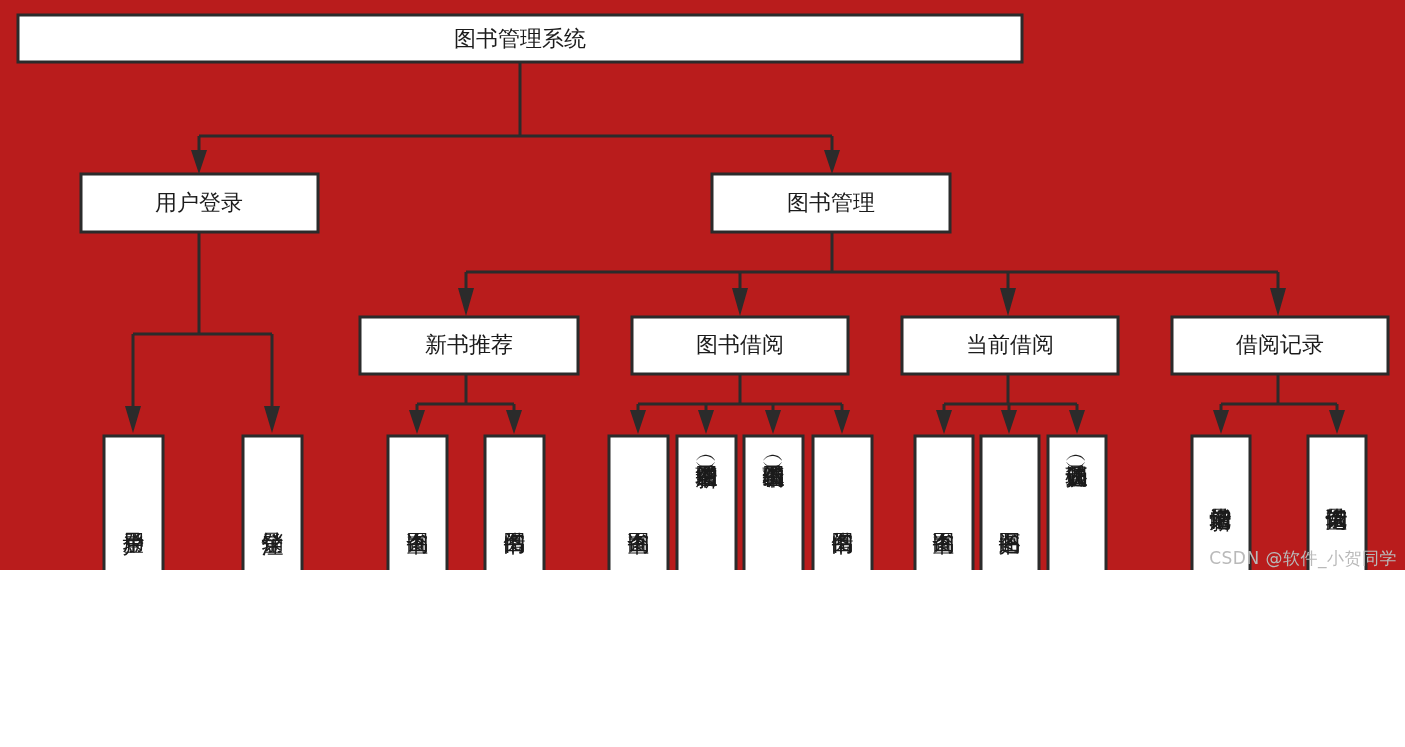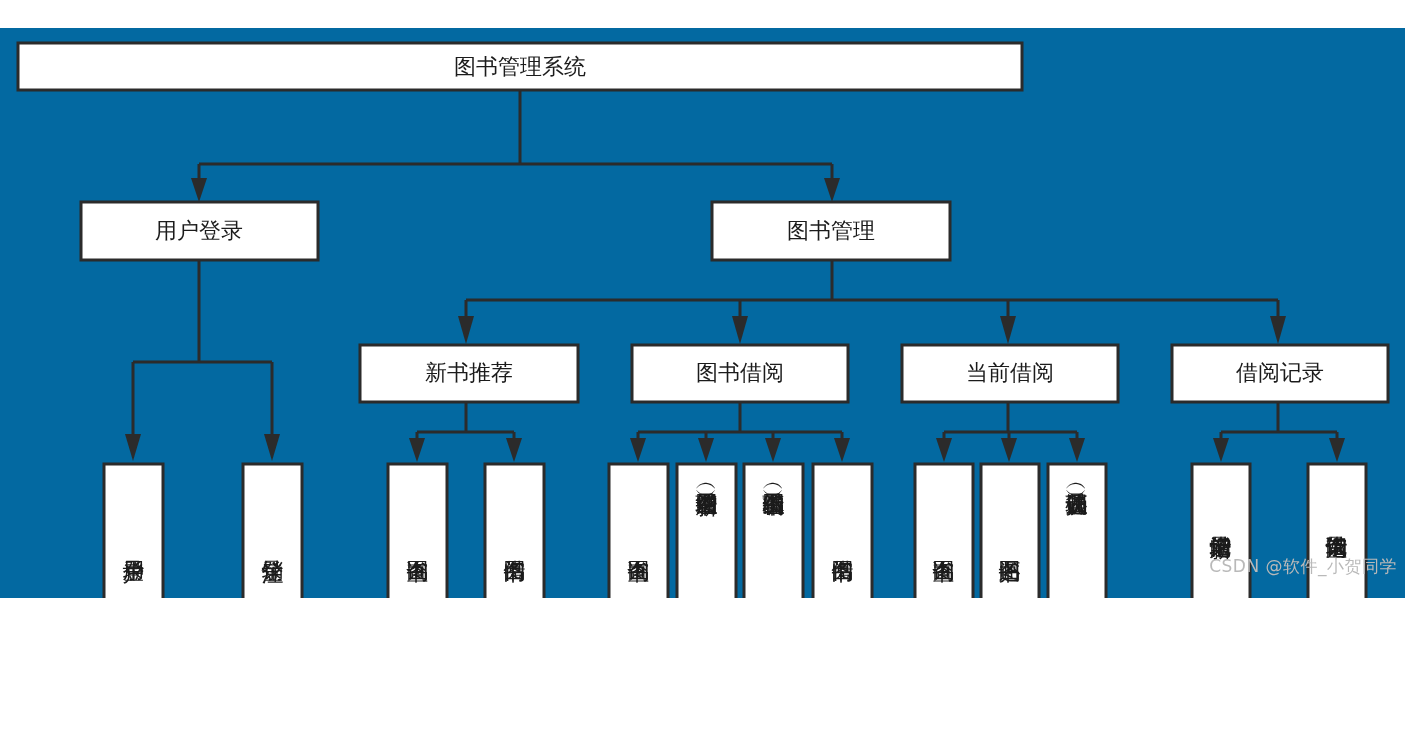--- a/index.html
+++ b/index.html
@@ -8,23 +8,22 @@
     padding: 0;
     background: #ffffff;
   }
   body {
     font-family: "DejaVu Sans", "Liberation Sans", sans-serif;
   }
   #diagram-root {
     position: relative;
     width: 1405px;
     height: 570px;
-    background: #0369a1;
+    background: #b91c1c;
     overflow: hidden;
-    margin-top: 28px;
   }
   svg#tree-svg {
     position: absolute;
     left: 0;
     top: 0;
     width: 1405px;
     height: 747px;
     display: block;
   }
   .node-box {
@@ -53,21 +52,21 @@
     fill: #1b1b1b;
     font-family: "DejaVu Sans", "Liberation Sans", sans-serif;
     font-size: 22px;
     text-anchor: middle;
     writing-mode: tb;
     glyph-orientation-vertical: 0;
   }
   .watermark {
     position: absolute;
     right: 8px;
-    bottom: 20px;
+    bottom: 0;
     font-family: "DejaVu Sans", "Liberation Sans", sans-serif;
     font-size: 17px;
     color: #b9b9b9;
     letter-spacing: 0.5px;
     white-space: nowrap;
     pointer-events: none;
   }
 </style>
 </head>
 <body>

